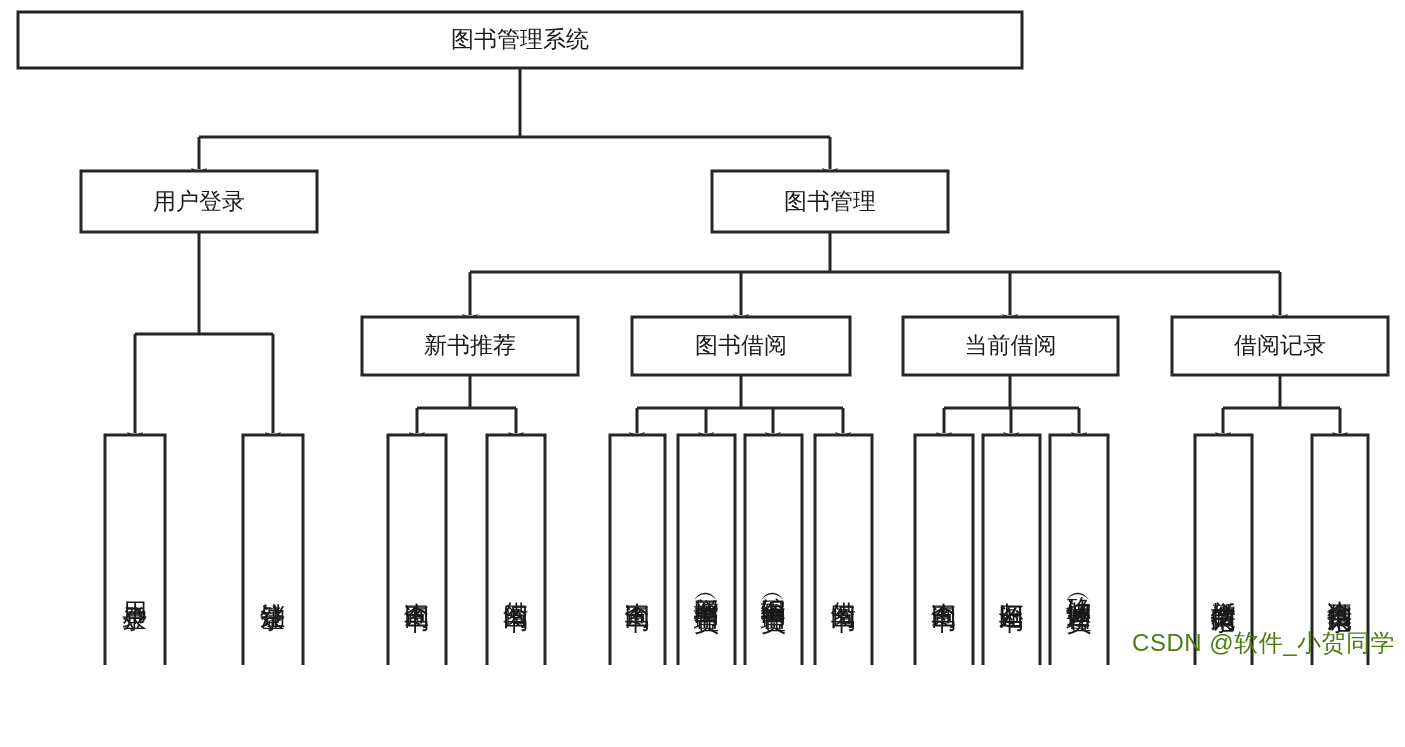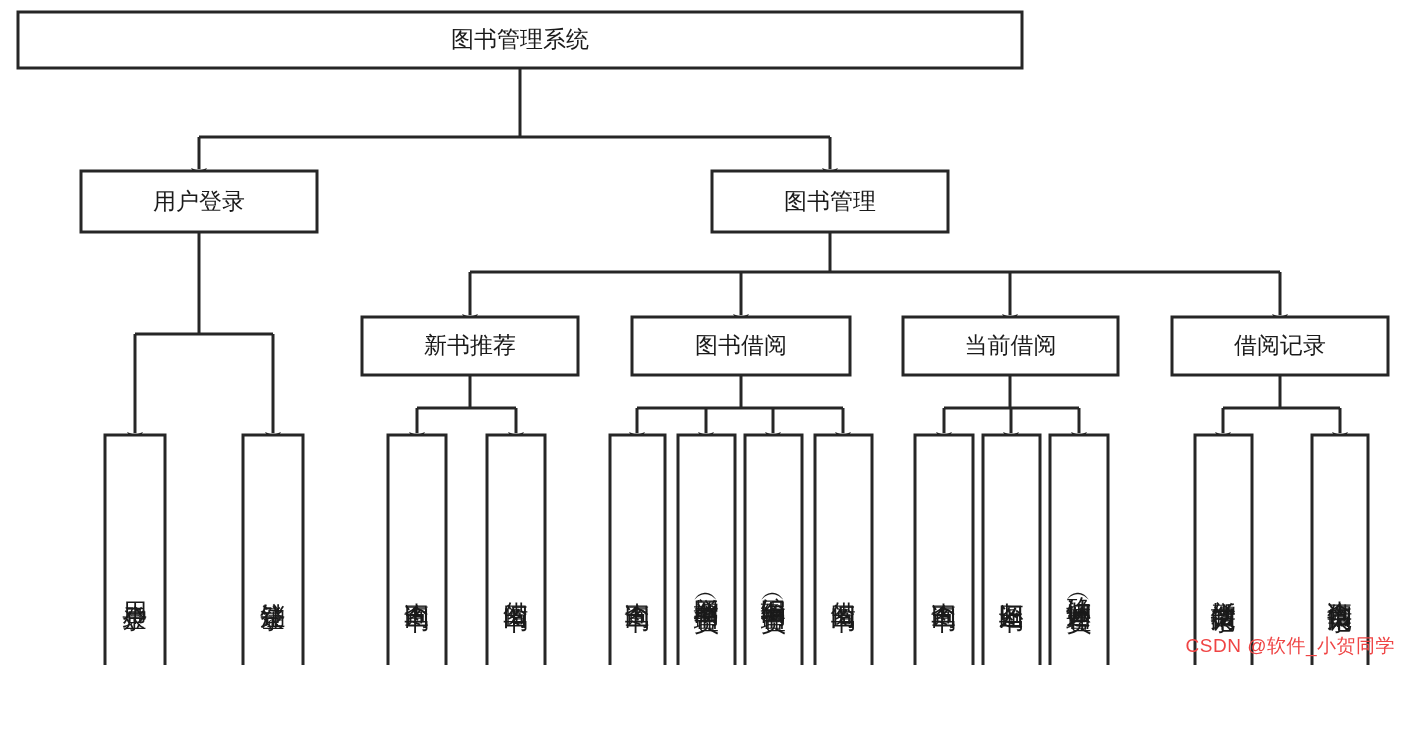--- a/index.html
+++ b/index.html
@@ -60,22 +60,22 @@
     align-items: center;
     justify-content: center;
     white-space: nowrap;
     pointer-events: none;
   }
   .watermark {
     position: absolute;
     right: 10px;
     bottom: 6px;
     font-family: "Liberation Sans", "DejaVu Sans", sans-serif;
-    font-size: 19px;
-    color: #ef4444;
+    font-size: 24px;
+    color: #4d7c0f;
     letter-spacing: 0.5px;
     white-space: nowrap;
   }
 </style>
 </head>
 <body>
 
 <div id="diagram-root">
 
   <svg id="tree-svg" viewBox="0 0 1405 747">

